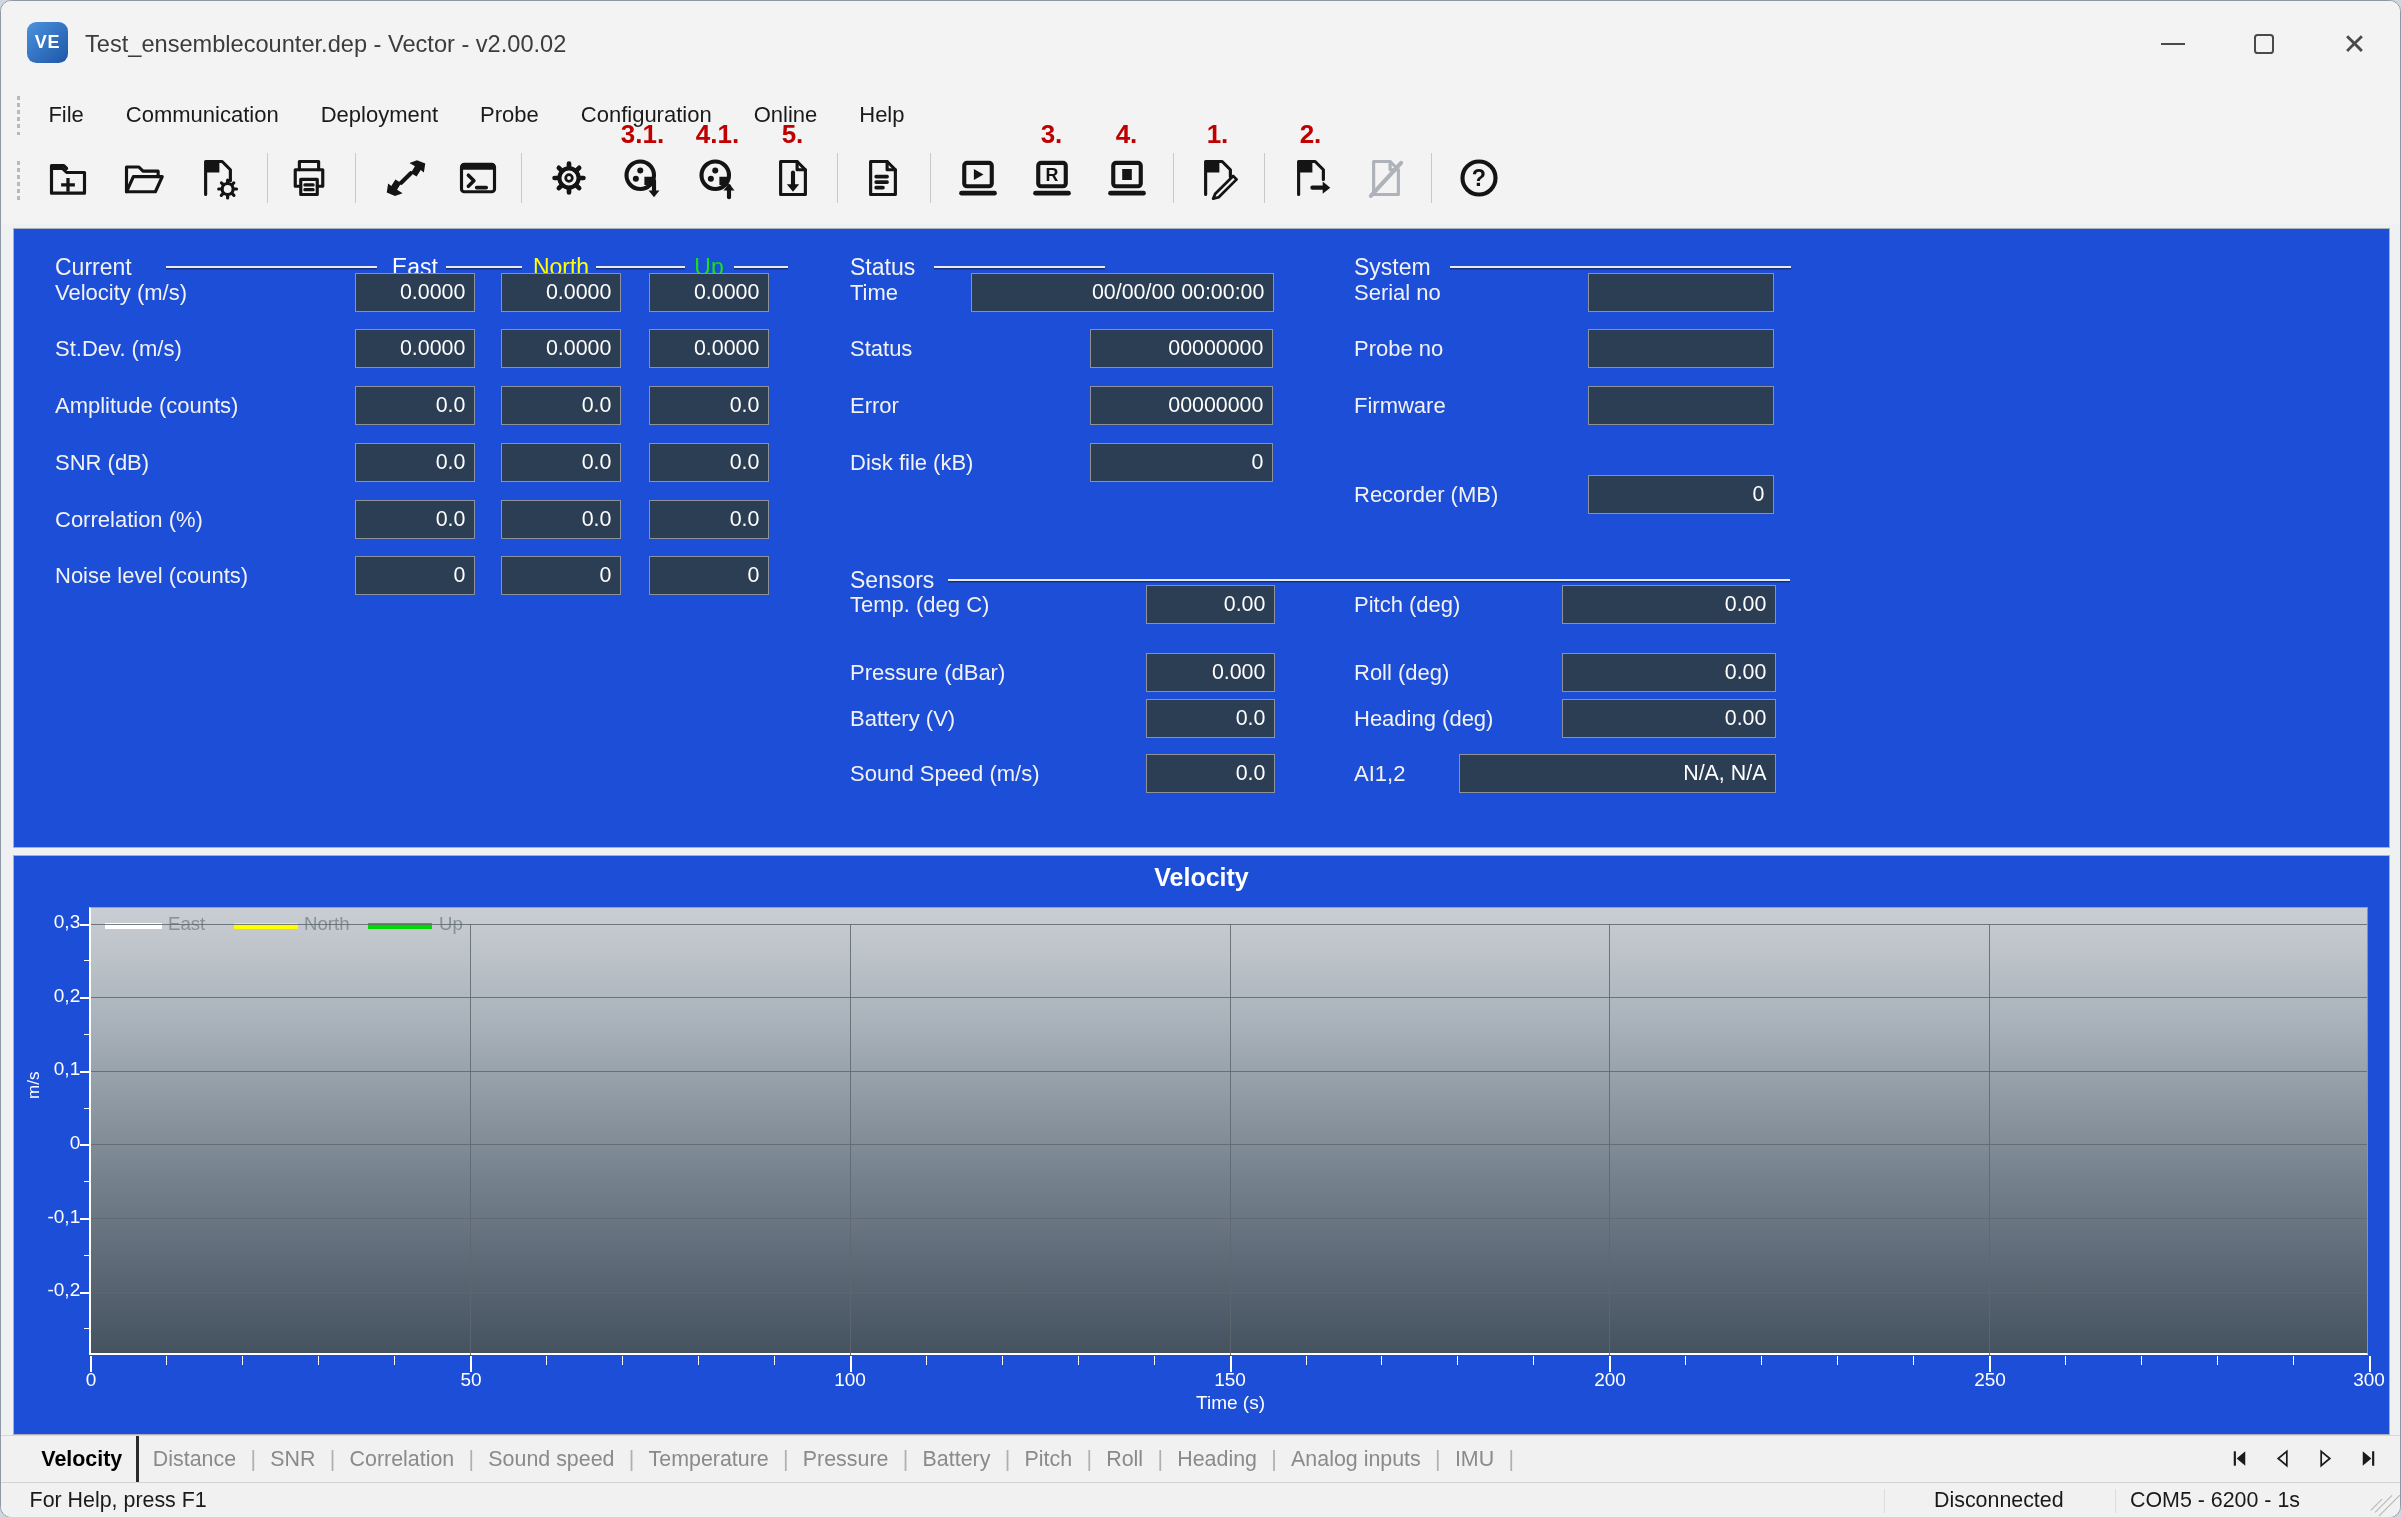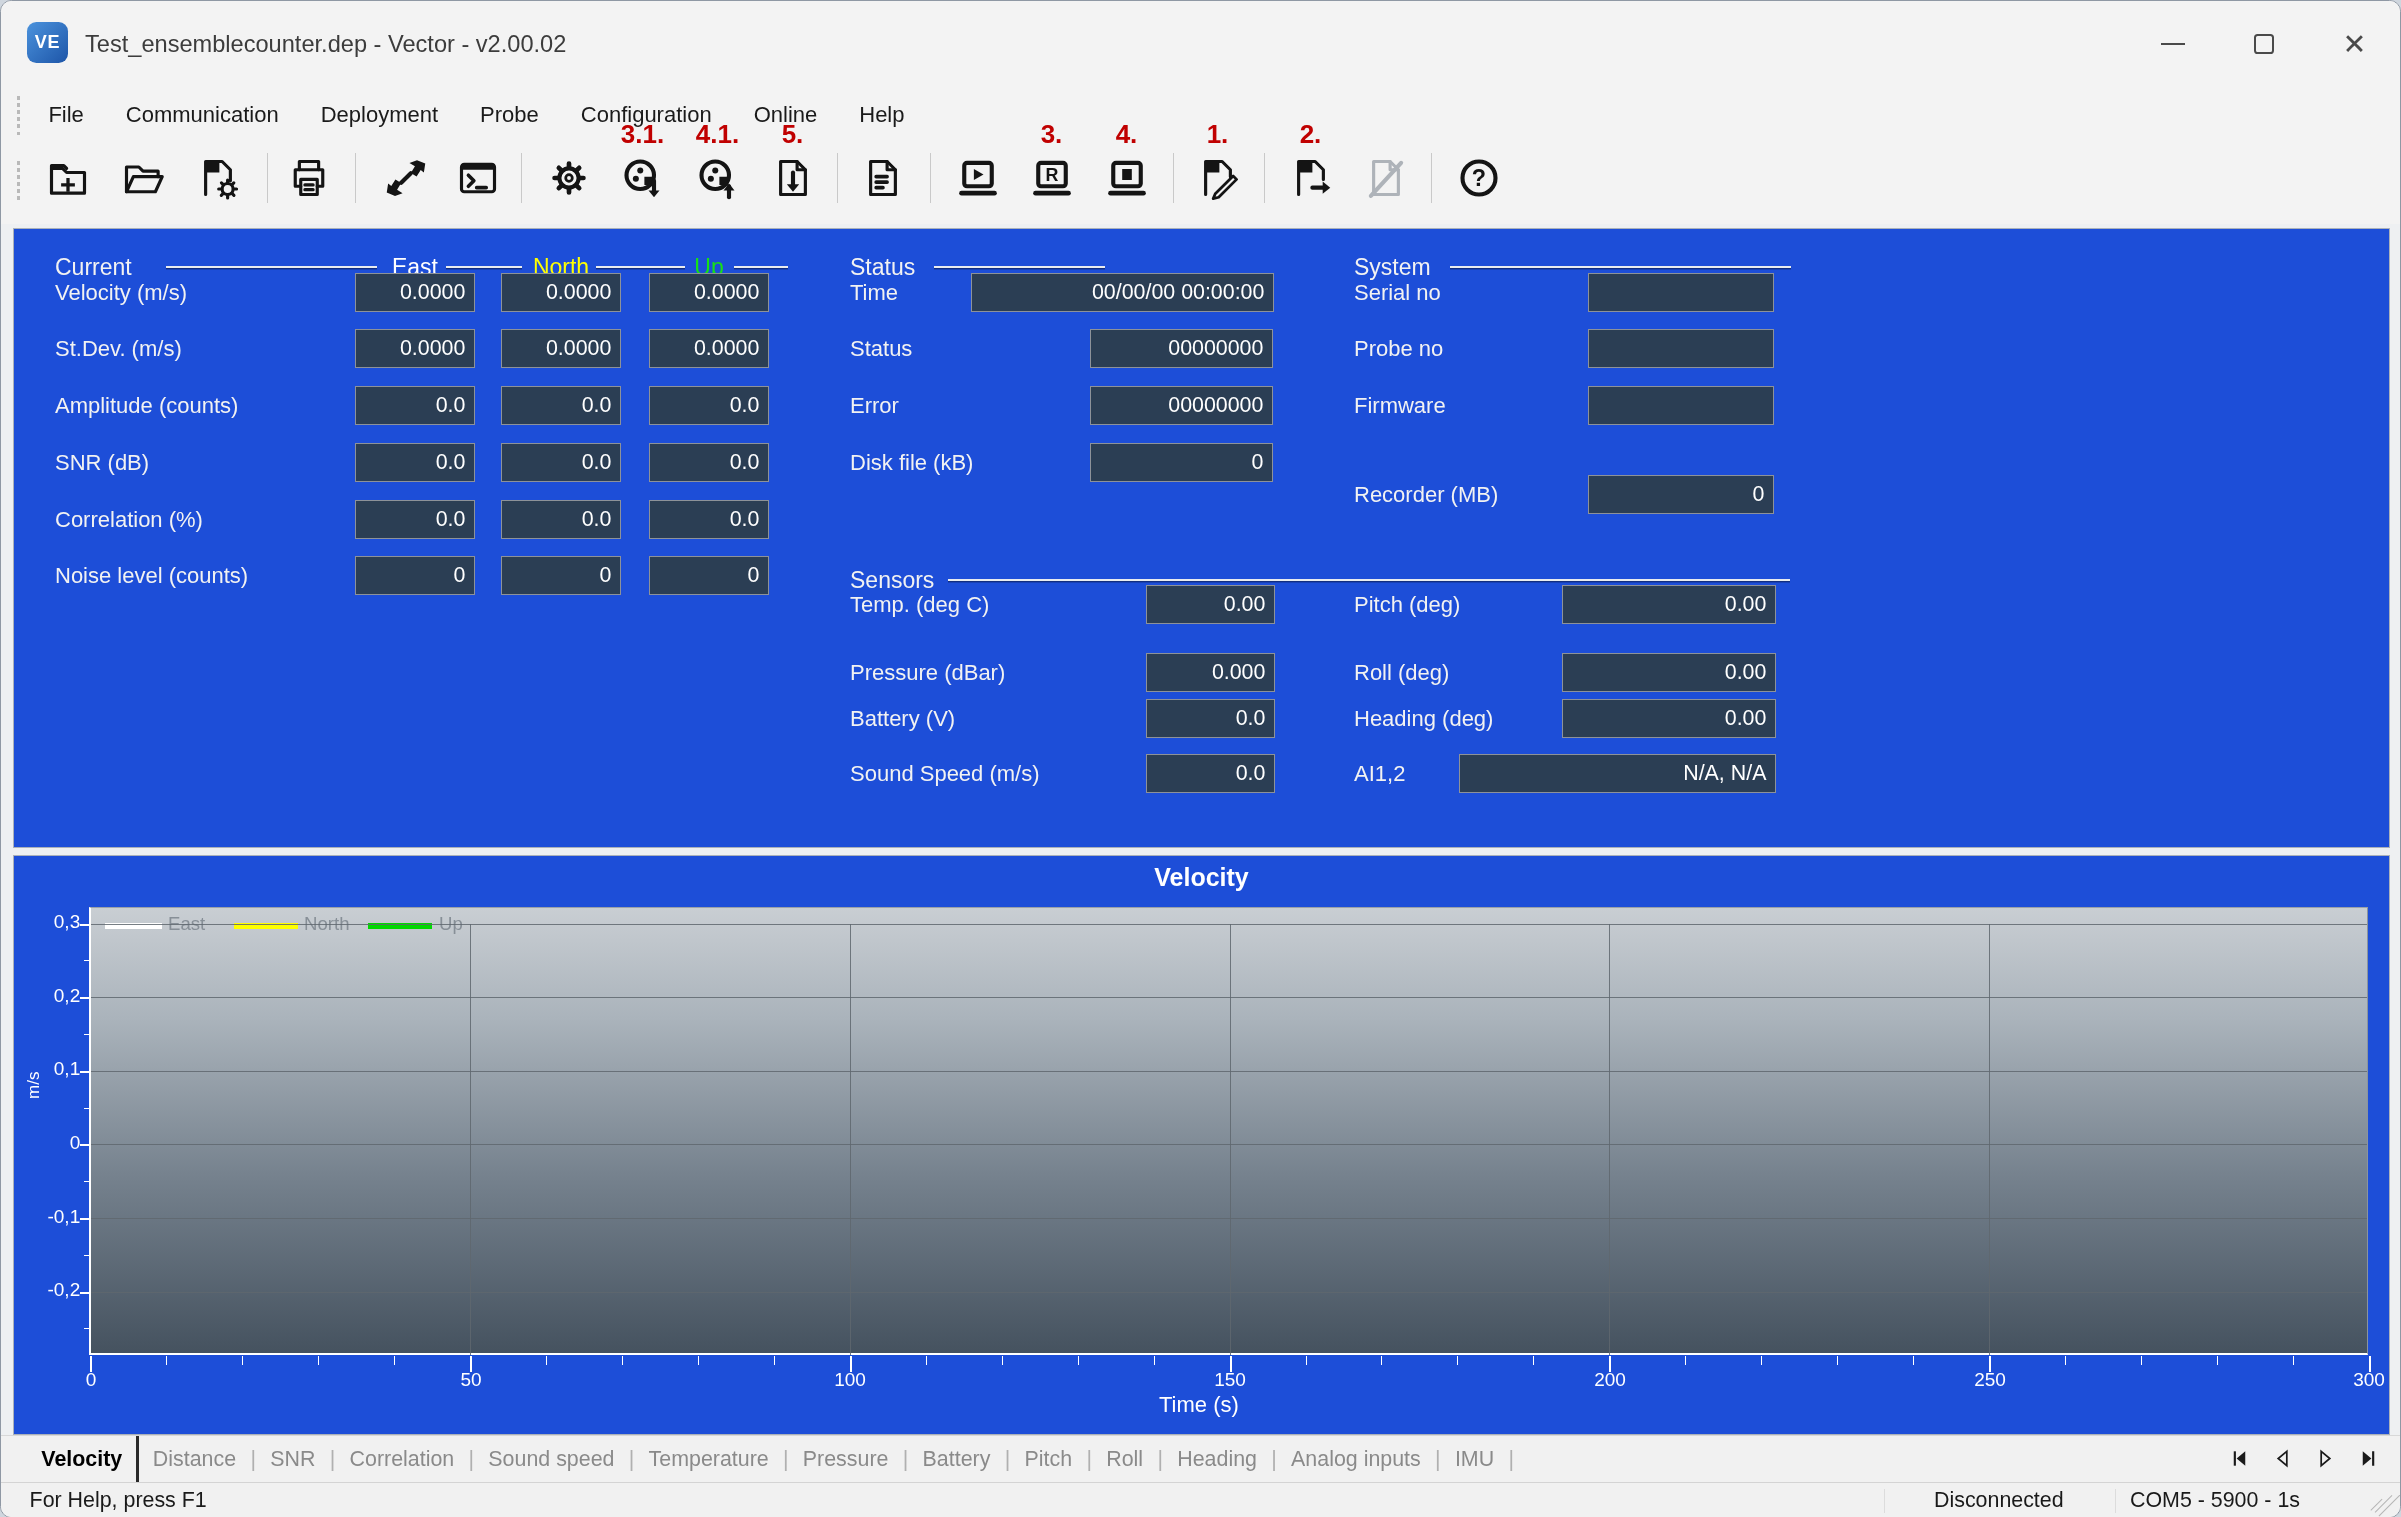--- a/index.html
+++ b/index.html
@@ -60,21 +60,21 @@
   .gl-h{position:absolute;left:0;width:100%;height:1.4px;background:rgba(95,103,110,.85);}
   .gl-v{position:absolute;top:16.4px;height:431px;width:1.4px;background:rgba(95,103,110,.85);}
   .ytick{position:absolute;left:-11.4px;width:11.4px;height:2.1px;background:#fff;}
   .ytick.minor{left:-7.1px;width:7.1px;height:1.4px;}
   .xtick{position:absolute;top:448px;width:2.1px;height:15.7px;background:#fff;}
   .xtick.minor{height:9.3px;width:1.4px;}
   .ylab{position:absolute;width:60px;text-align:right;font-size:19px;color:#fff;}
   .xlab{position:absolute;top:461px;width:64px;text-align:center;font-size:19px;color:#fff;}
   .ylabels{position:absolute;left:2.9px;top:51px;width:69px;height:448px;}
   .yaxis-title{position:absolute;left:10px;top:243px;font-size:17px;color:#fff;transform:rotate(-90deg);transform-origin:left top;}
-  .xaxis-title{position:absolute;top:484px;left:1068px;width:143px;font-size:22px;color:#fff;}
+  .xaxis-title{position:absolute;top:484px;left:1068px;width:143px;text-align:center;font-size:19px;color:#fff;}
   .lg-bar{position:absolute;top:15px;height:5.7px;}
   .lg-lab{position:absolute;top:4.3px;font-size:18.6px;color:#878f97;line-height:23px;}
 
   
   .tabbar{position:absolute;left:0;top:1434px;width:100%;height:47px;background:#f1f1f1;border-top:1.4px solid #d8d8d8;
     display:flex;align-items:center;padding-left:26px;}
   .tab{font-size:21.4px;color:#8a8a8a;padding:0 14.3px;white-space:nowrap;}
   .tab.selected{color:#000;font-weight:bold;}
   .pipe{color:#b0b0b0;font-size:21.4px;}
   .seldiv{width:2.1px;height:46px;background:#2a2a2a;}
@@ -561,21 +561,21 @@
         <path class="fill" d="M8 6l12 10L8 26z"></path>
         <path class="fill" d="M21 6h3v20h-3z"></path>
       </svg>
   </div>
 
   <div class="statusbar">
     <span class="sb-help">For Help, press F1</span>
     <div class="sb-div" style="left:1883px"></div>
     <span class="sb-conn">Disconnected</span>
     <div class="sb-div" style="left:2114px"></div>
-    <span class="sb-port">COM5 - 5900 - 1s</span>
+    <span class="sb-port">COM5 - 6200 - 1s</span>
     <div class="sb-grip">
       <div style="left:21.4px;top:1.4px;height:33px"></div>
       <div style="left:14.3px;top:5.7px;height:24px"></div>
       <div style="left:7.1px;top:10px;height:15.7px"></div>
     </div>
   </div>
 
 </div>
 
 

